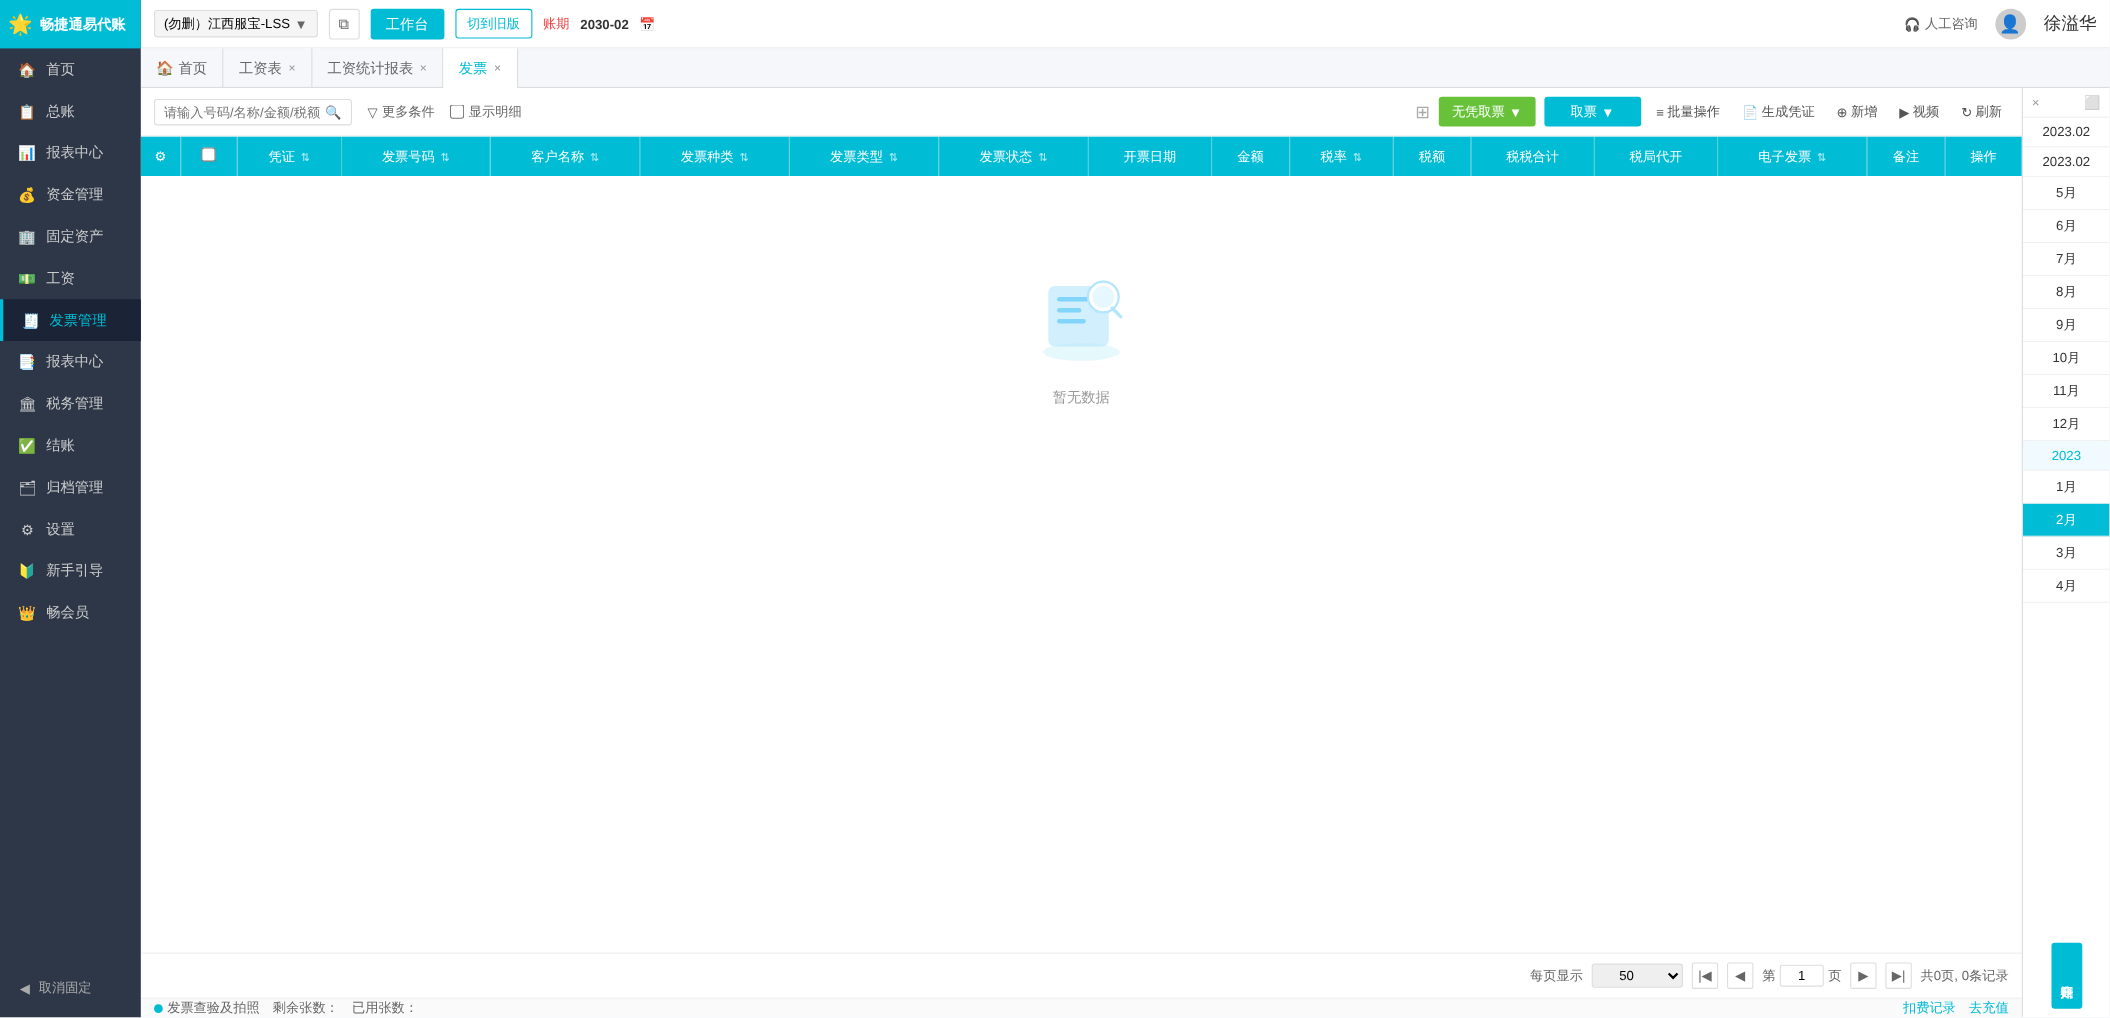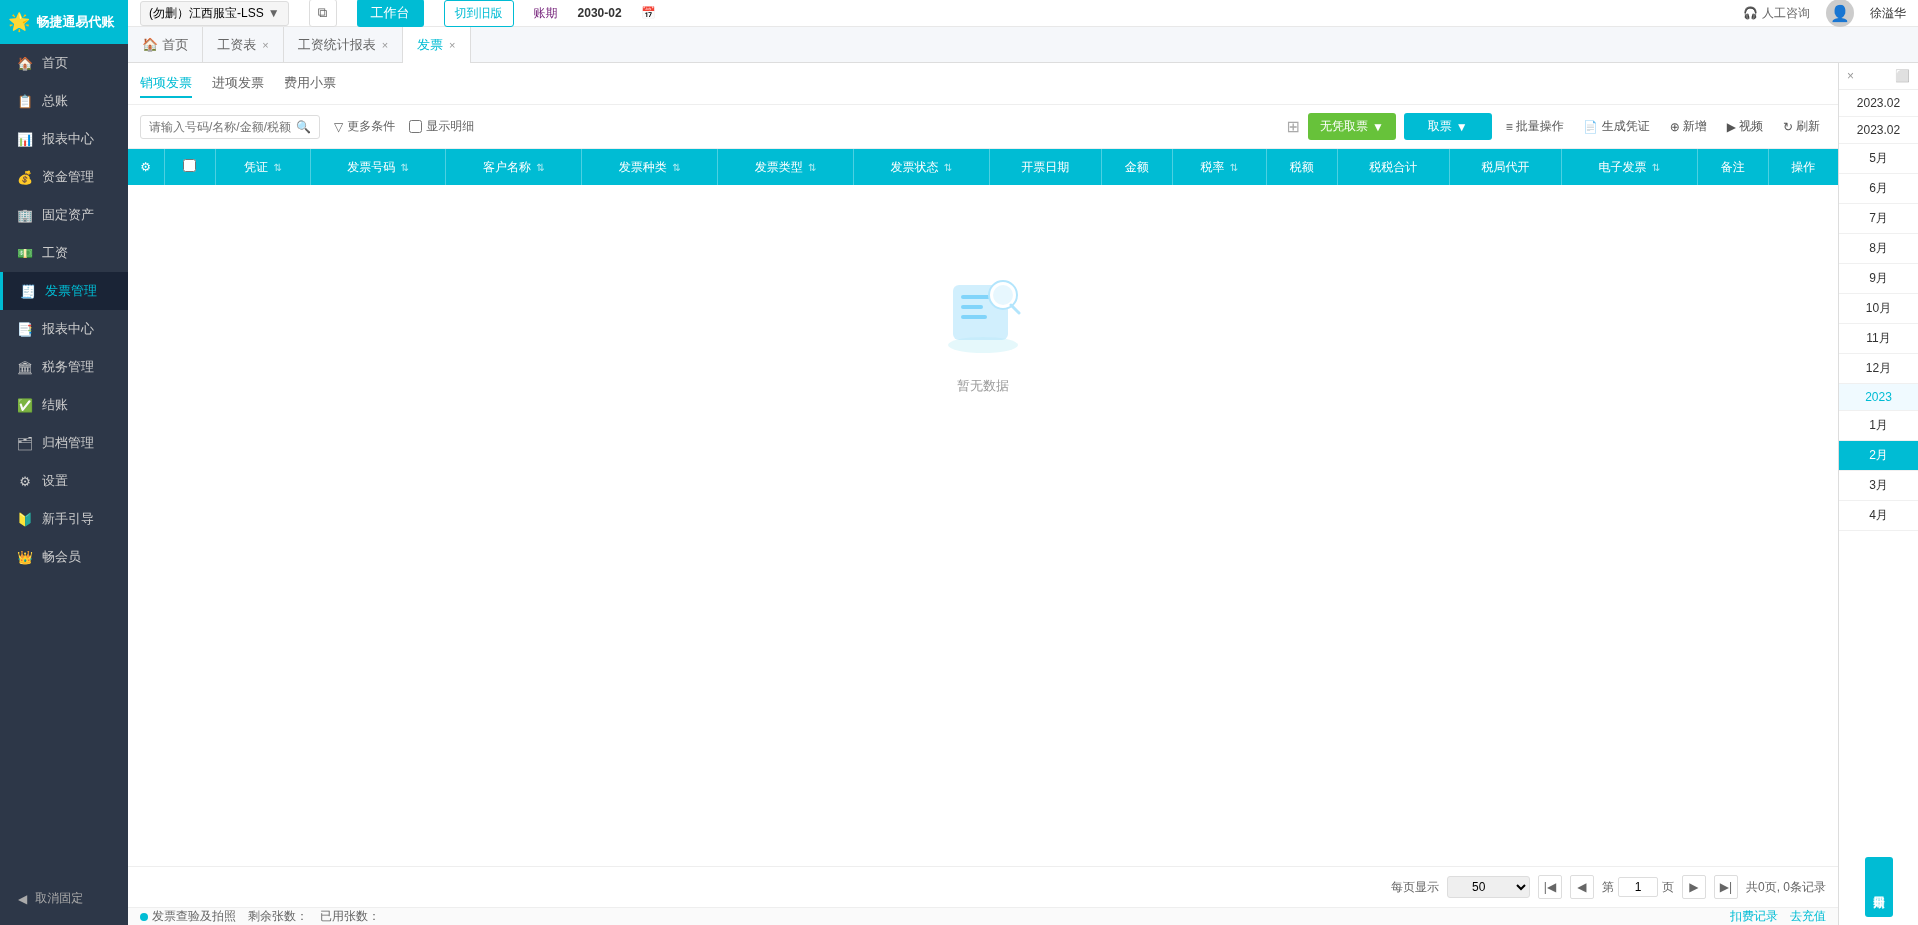--- a/index.html
+++ b/index.html
@@ -12,32 +12,32 @@
     .sidebar-item { display: flex; align-items: center; gap: 8px; padding: 10px 16px; color: #ccc; cursor: pointer; font-size: 13px; }
     .sidebar-item.active { background: #1a2436; color: #00bcd4; border-left: 3px solid #00bcd4; }
     .sidebar-icon { width: 18px; height: 18px; display: flex; align-items: center; justify-content: center; flex-shrink: 0; }
     .sidebar-bottom { margin-top: auto; padding: 10px; }
     .sidebar-bottom-item { display: flex; align-items: center; gap: 8px; padding: 8px; color: #aaa; cursor: pointer; font-size: 12px; }
 
     
     .main { flex: 1; display: flex; flex-direction: column; overflow: hidden; position: relative; }
 
     
-    .topbar { background: white; height: 27px; display: flex; align-items: center; padding: 0 12px; gap: 20px; border-bottom: 1px solid #e8e8e8; flex-shrink: 0; }
+    .topbar { background: white; height: 44px; display: flex; align-items: center; padding: 0 12px; gap: 10px; border-bottom: 1px solid #e8e8e8; flex-shrink: 0; }
     .topbar-company { display: flex; align-items: center; gap: 4px; background: #f5f5f5; border: 1px solid #ddd; border-radius: 3px; padding: 3px 8px; cursor: pointer; font-size: 12px; }
     .topbar-company .arrow { color: #666; }
     .copy-btn { width: 28px; height: 28px; border: 1px solid #ddd; border-radius: 3px; background: white; display: flex; align-items: center; justify-content: center; cursor: pointer; color: #666; }
     .workbench-btn { background: #00bcd4; color: white; border: none; border-radius: 3px; padding: 5px 14px; cursor: pointer; font-size: 13px; }
     .switch-btn { border: 1px solid #00bcd4; color: #00bcd4; background: white; border-radius: 3px; padding: 4px 10px; cursor: pointer; font-size: 12px; }
-    .period-label { color: #701a75; font-size: 12px; }
+    .period-label { color: #ef4444; font-size: 12px; }
     .period-value { color: #333; font-size: 12px; font-weight: bold; }
     .topbar-right { margin-left: auto; display: flex; align-items: center; gap: 16px; }
     .support-btn { display: flex; align-items: center; gap: 4px; color: #666; cursor: pointer; font-size: 12px; }
     .user-avatar { width: 28px; height: 28px; border-radius: 50%; background: #ccc; display: flex; align-items: center; justify-content: center; overflow: hidden; }
-    .user-name { color: #333; font-size: 12px; cursor: pointer; }
+    .user-name { color: #333; font-size: 16px; cursor: pointer; }
 
     
     .tabs-bar { background: #f5f7fa; height: 36px; display: flex; align-items: center; padding: 0 0; border-bottom: 1px solid #ddd; flex-shrink: 0; }
     .tab-item { display: flex; align-items: center; gap: 6px; padding: 0 14px; height: 36px; cursor: pointer; font-size: 13px; color: #666; border-right: 1px solid #ddd; position: relative; }
     .tab-item.active { background: white; color: #00bcd4; font-weight: 500; }
     .tab-close { color: #999; font-size: 11px; cursor: pointer; }
     .home-tab { padding: 0 14px; height: 36px; display: flex; align-items: center; color: #666; font-size: 13px; cursor: pointer; border-right: 1px solid #ddd; }
 
     
     .content { flex: 1; display: flex; overflow: hidden; }
@@ -219,25 +219,20 @@
     </div>
     <div class="tab-item active">
       <span>发票</span>
       <span class="tab-close">×</span>
     </div>
   </div>
 
   <div class="content">
     <div class="main-content">
 
-      <div class="sub-tabs">
-        <div class="sub-tab active">销项发票</div>
-        <div class="sub-tab">进项发票</div>
-        <div class="sub-tab">费用小票</div>
-      </div>
 
       <div class="toolbar">
         <div class="search-box">
           <input class="search-input" placeholder="请输入号码/名称/金额/税额..." style="">
           <span style="color:#aaa; cursor:pointer;">🔍</span>
         </div>
         <div class="filter-btn">
           <span>▽</span>
           <span>更多条件</span>
         </div>

